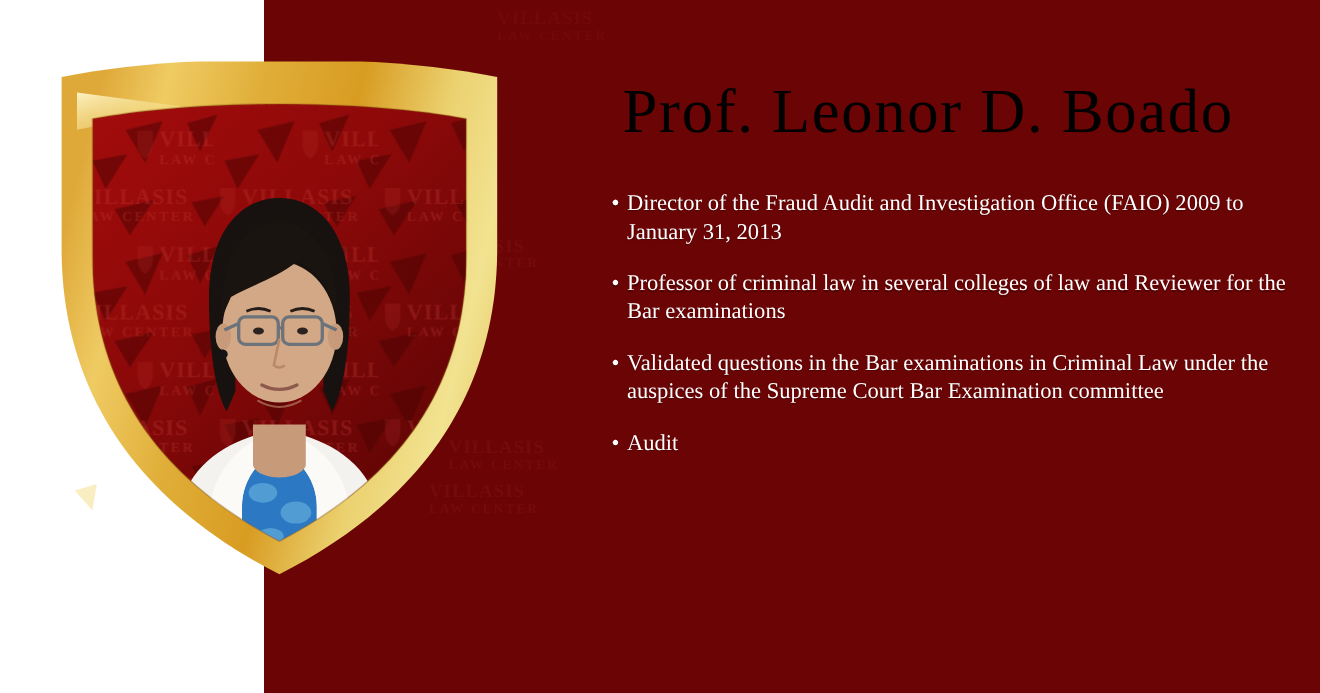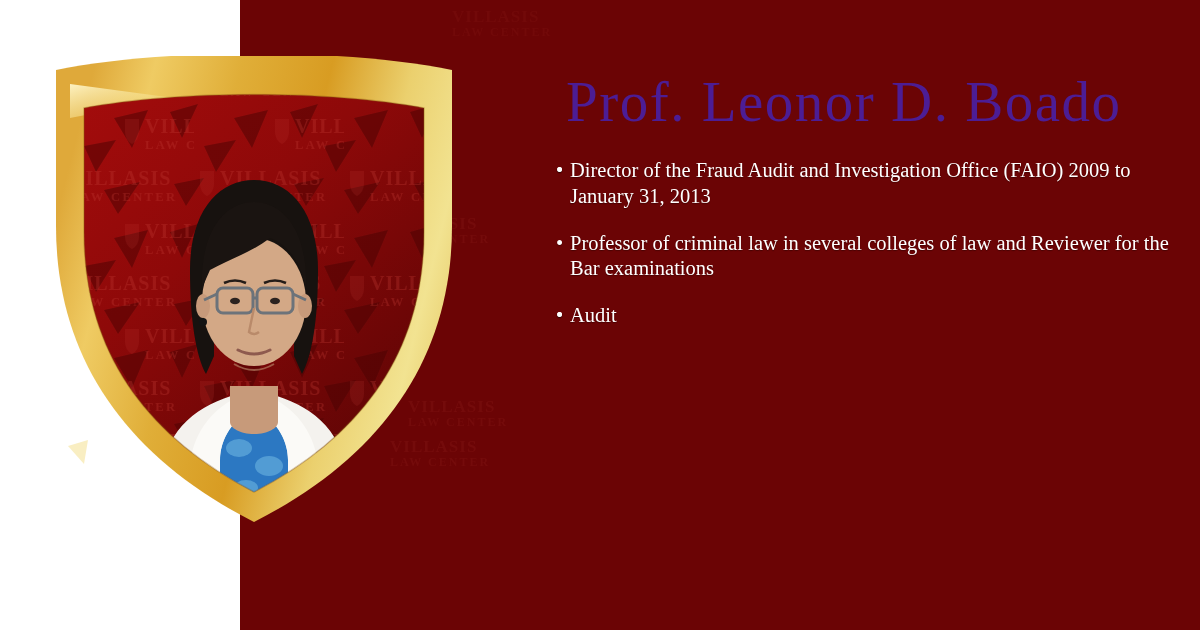--- a/index.html
+++ b/index.html
@@ -62,27 +62,27 @@
   #shield-svg { position: absolute; left: 0; top: 0; }
 
   
   #content {
     position: absolute;
     left: 556px;
     top: 72px;
     width: 620px;
   }
   #title {
-    color: #4c1d95;
+    color: #000000;
     font-family: "Liberation Serif", "DejaVu Serif", serif;
     font-size: 57px;
     font-weight: normal;
     letter-spacing: 1.5px;
     line-height: 1.05;
-    margin: 0 0 26px 10px;
+    margin: 0 0 41px 10px;
     white-space: nowrap;
   }
   .bullets { margin: 0; padding: 0; list-style: none; }
   .bullet {
     position: relative;
     color: #FFFFFF;
     font-family: "Liberation Serif", "DejaVu Serif", serif;
     font-size: 20.5px;
     line-height: 1.26;
     margin: 0 0 21px 0;
@@ -292,20 +292,21 @@
         <span>Director of the Fraud Audit and Investigation Office (FAIO) 2009 to January 31, 2013</span>
       </li>
 
       <li class="bullet">
         <span class="dot">•</span>
         <span>Professor of criminal law in several colleges of law and Reviewer for the Bar examinations</span>
       </li>
 
       <li class="bullet">
         <span class="dot">•</span>
+        <span>Validated questions in the Bar examinations in Criminal Law under the auspices of the Supreme Court Bar Examination committee</span>
       </li>
 
       <li class="bullet">
         <span class="dot">•</span>
         <span>Audit</span>
       </li>
 
     </ul>
   </div>
 

